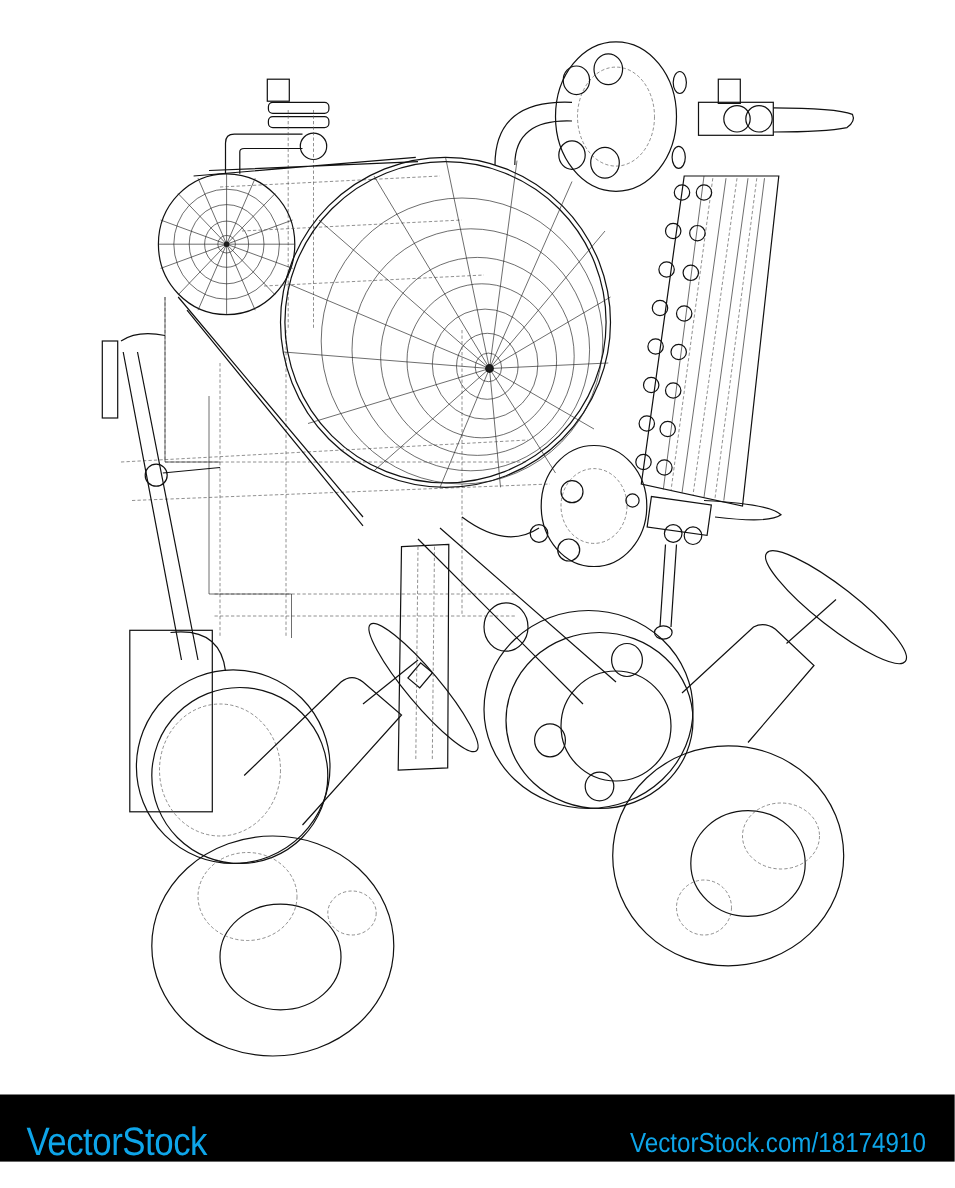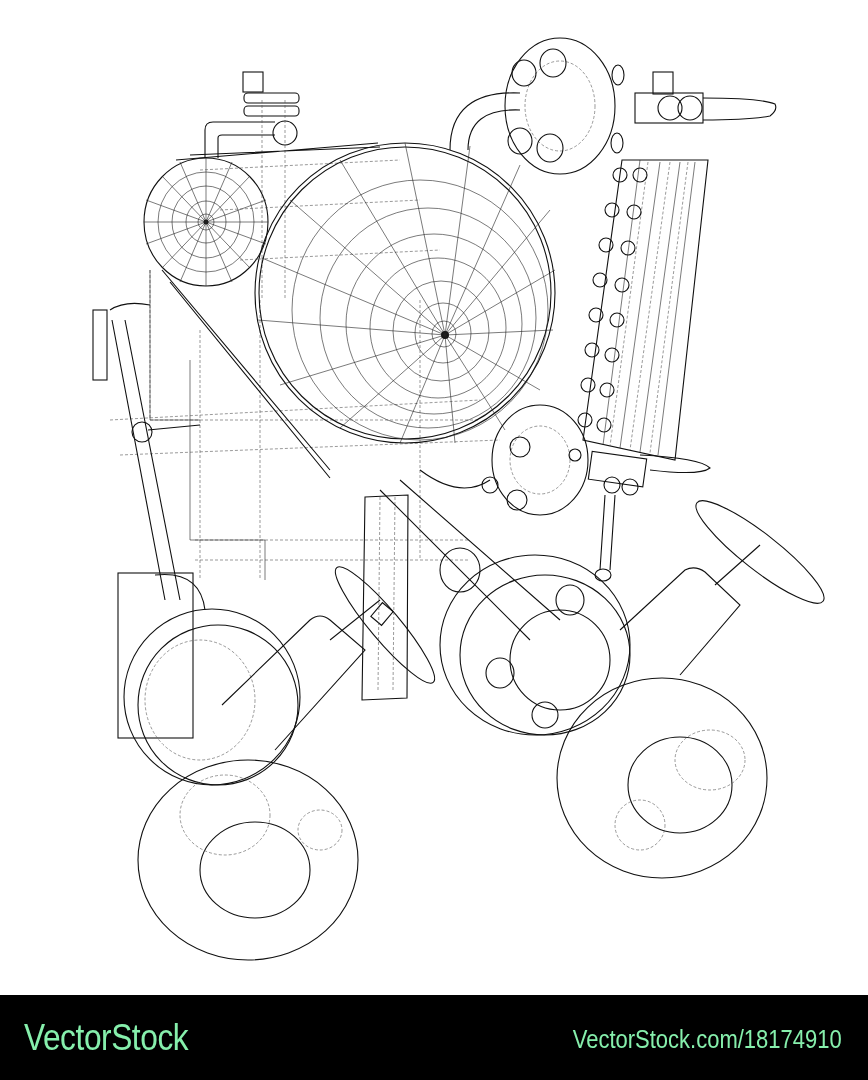--- a/index.html
+++ b/index.html
@@ -2,21 +2,21 @@
 <html><head>
 <meta charset="utf-8">
 <style>
   html, body { margin:0; padding:0; background:#ffffff; }
   body { width:868px; height:1080px; position:relative; overflow:hidden; font-family:"Liberation Sans", sans-serif; }
   .art { position:absolute; left:0; top:0; width:868px; height:995px; background:#ffffff; }
   .art svg { width:868px; height:995px; display:block; }
   .s { fill:none; stroke:#111; stroke-width:1.1; }
   .t { fill:none; stroke:#222; stroke-width:0.6; }
   .d { fill:none; stroke:#555; stroke-width:0.6; stroke-dasharray:3 2; }
-  .footer { position:absolute; left:0; top:995px; width:868px; height:85px; background:#000000; color:#86efac; }
+  .footer { position:absolute; left:0; top:995px; width:868px; height:61px; background:#000000; color:#0ea5e9; }
   .brand { position:absolute; left:24px; top:22px; font-size:36px; letter-spacing:-0.5px; transform:scaleX(0.88); transform-origin:left center; }
   .ref { position:absolute; right:26px; top:30px; font-size:25px; transform:scaleX(0.88); transform-origin:right center; }
 </style>
 </head>
 <body>
 
 <div class="art">
 <svg viewBox="0 0 868 995">
 
   <g>

